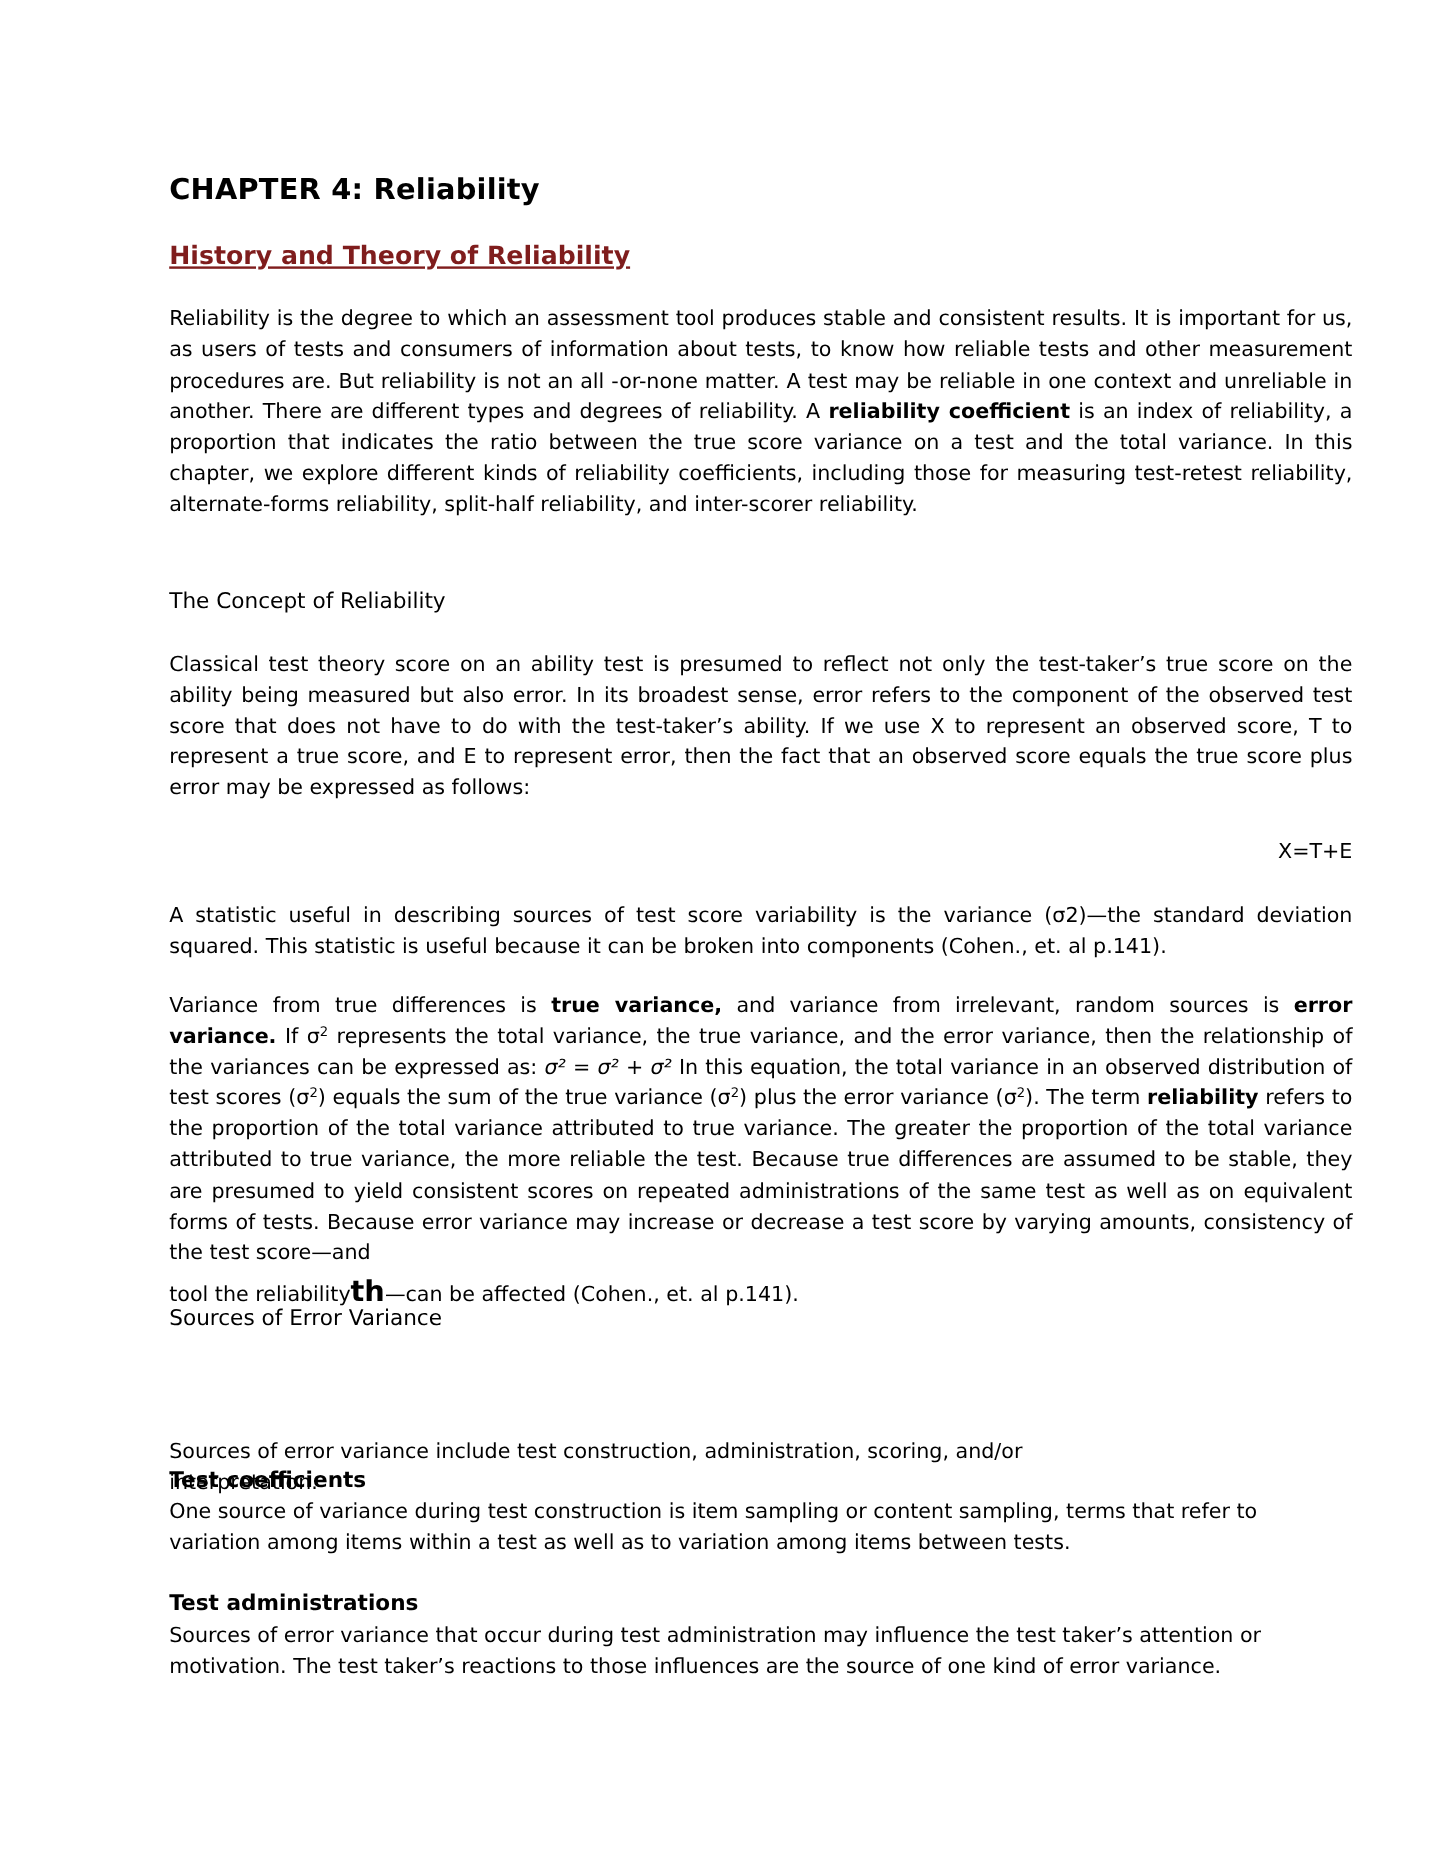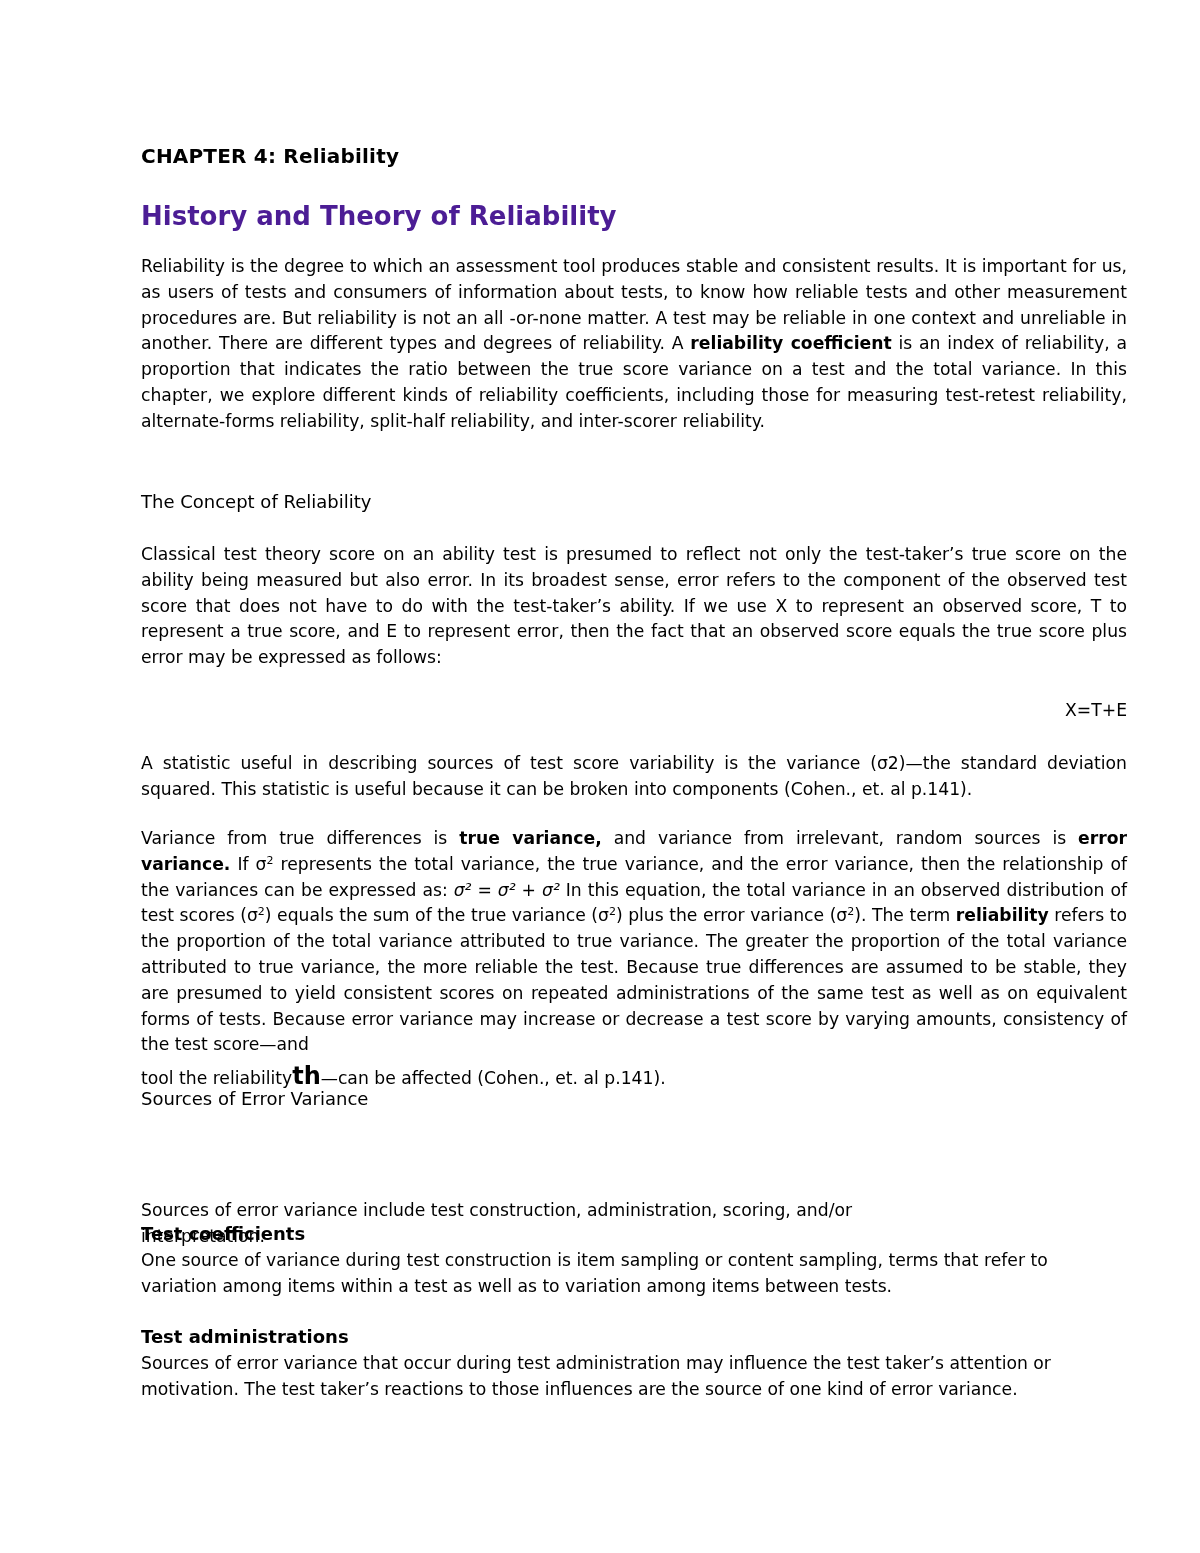--- a/index.html
+++ b/index.html
@@ -1,20 +1,20 @@
 <!DOCTYPE html>
 <html><head>
 <meta charset="utf-8">
 <style>
   html, body { margin: 0; padding: 0; background: #ffffff; }
   body { width: 1200px; height: 1553px; position: relative; overflow: hidden;
          font-family: "DejaVu Sans", sans-serif; color: #000; }
   .page { position: absolute; left: 141px; top: 0; width: 986px; }
-  .h1 { position: absolute; top: 144px; font-size: 20px; font-weight: bold; letter-spacing: 0.2px; }
-  .h2 { position: absolute; top: 201px; font-size: 26px; font-weight: bold; color: #4c1d95; }
+  .h1 { position: absolute; top: 144px; font-size: 24px; font-weight: bold; letter-spacing: 0.2px; }
+  .h2 { position: absolute; top: 201px; font-size: 21px; font-weight: bold; color: #7f1d1d; text-decoration: underline; }
   .h3 { position: absolute; font-size: 18px; }
   .h4 { position: absolute; font-size: 18px; font-weight: bold; }
   .para { position: absolute; width: 986px; font-size: 17.2px; line-height: 25.8px;
           text-align: justify; }
   .para.ragged { text-align: left; }
   .center { position: absolute; width: 986px; text-align: right; font-size: 17.2px; }
   b { font-weight: bold; }
   sup { font-size: 11px; vertical-align: 6px; line-height: 0; }
   .big-th { font-size: 24px; font-weight: bold; }
 </style>

